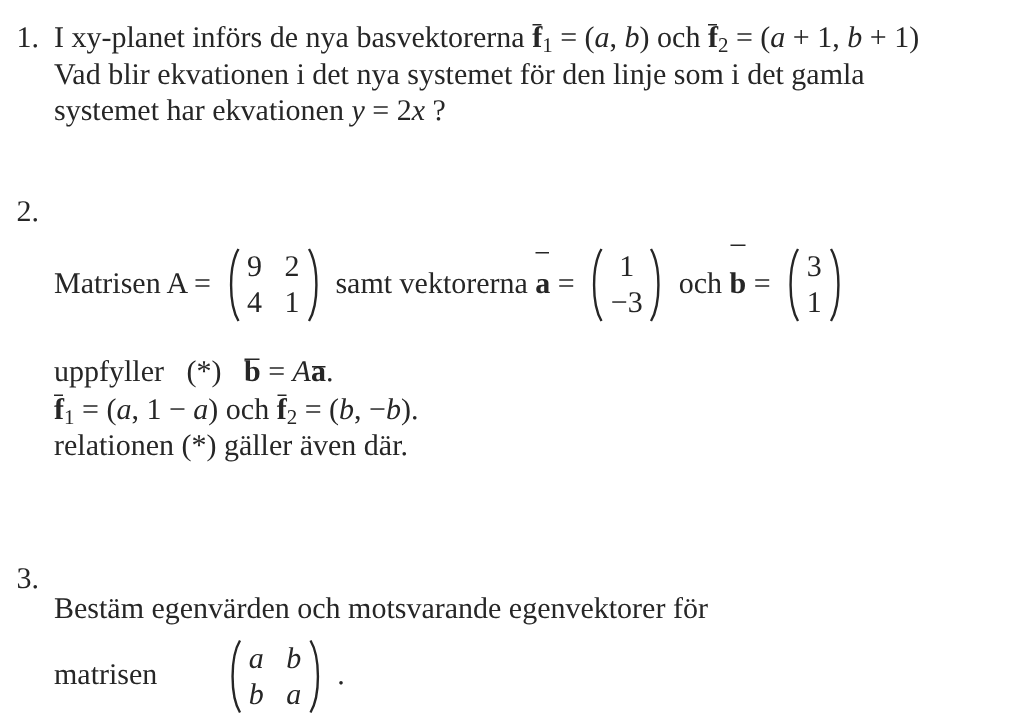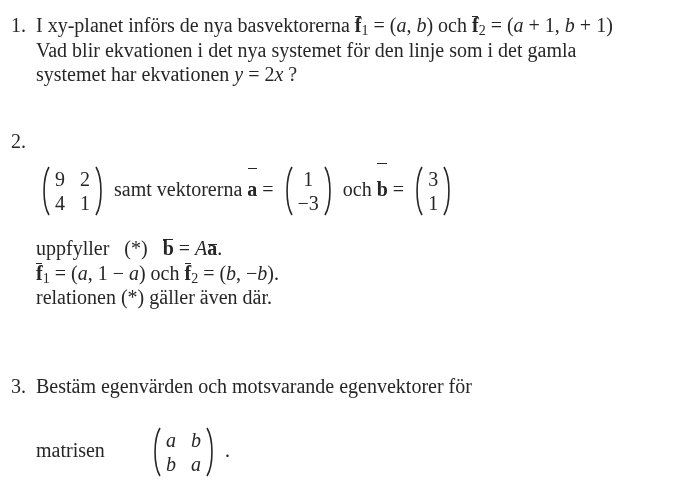--- a/index.html
+++ b/index.html
@@ -41,21 +41,21 @@
 <div class="page" style="background: rgb(255, 255, 255); color: rgb(38, 38, 38);">
 
   <div class="pnum" style="top:13px;">1.</div>
   <div class="abs" style="left:36px;top:13px;font-family:Liberation Serif, serif;">
     <div class="tline"><span>I xy-planet införs de nya basvektorerna </span><span class="bf bar">f</span><span class="sub">1</span><span> = (</span><span class="it">a</span><span>, </span><span class="it">b</span><span>) och </span><span class="bf bar">f</span><span class="sub">2</span><span> = (</span><span class="it">a</span><span> + 1, </span><span class="it">b</span><span> + 1)</span></div>
     <div class="tline"><span>Vad blir ekvationen i det nya systemet för den linje som i det gamla</span></div>
     <div class="tline"><span>systemet har ekvationen </span><span class="it">y</span><span> = 2</span><span class="it">x</span><span> ?</span></div>
   </div>
 
   <div class="pnum" style="top:129px;">2.</div>
-  <div class="abs display-line dl-2" style="left:36px;top:160px;"><span class="mat">
+  <div class="abs display-line dl-2" style="left:36px;top:160px;"><span>Matrisen A = </span><span class="mat">
         <svg viewBox="0 0 12 52" width="12" height="52">
           <path d="M10 2 C3.4 13 3.4 39 10 50" fill="none" stroke="currentColor" stroke-width="1.6"></path>
         </svg>
         <span class="mgrid" style="grid-template-columns: repeat(2, auto);">
           <span>9</span>
           <span>2</span>
           <span>4</span>
           <span>1</span>
         </span>
         <svg viewBox="0 0 12 52" width="12" height="52">
@@ -84,21 +84,21 @@
           <path d="M2 2 C8.6 13 8.6 39 2 50" fill="none" stroke="currentColor" stroke-width="1.6"></path>
         </svg>
       </span></div>
   <div class="abs" style="left:36px;top:236px;font-family:Liberation Serif, serif;">
     <div class="tline"><span>uppfyller</span><span class="spacer" style="width: 15px;"></span><span>(*)</span><span class="spacer" style="width: 15px;"></span><span class="bf bar">b</span><span> = </span><span class="it">A</span><span class="bf bar low">a</span><span>.</span></div>
     <div class="tline"><span class="bf bar">f</span><span class="sub">1</span><span> = (</span><span class="it">a</span><span>, 1 − </span><span class="it">a</span><span>) och </span><span class="bf bar">f</span><span class="sub">2</span><span> = (</span><span class="it">b</span><span>, −</span><span class="it">b</span><span>).</span></div>
     <div class="tline"><span>relationen (*) gäller även där.</span></div>
   </div>
 
   <div class="pnum" style="top:374px;">3.</div>
-  <div class="abs tline" style="left:36px;top:374px;"><span>Bestäm egenvärden och motsvarande egenvektorer för</span></div>
+  <div class="abs tline" style="left:36px;top:394px;"><span>Bestäm egenvärden och motsvarande egenvektorer för</span></div>
   <div class="abs display-line dl-3" style="left:36px;top:410px;"><span>matrisen</span><span class="spacer" style="width: 42px;"></span><span class="mat">
         <svg viewBox="0 0 12 52" width="12" height="52">
           <path d="M10 2 C3.4 13 3.4 39 10 50" fill="none" stroke="currentColor" stroke-width="1.6"></path>
         </svg>
         <span class="mgrid it" style="grid-template-columns: repeat(2, auto);">
           <span>a</span>
           <span>b</span>
           <span>b</span>
           <span>a</span>
         </span>

